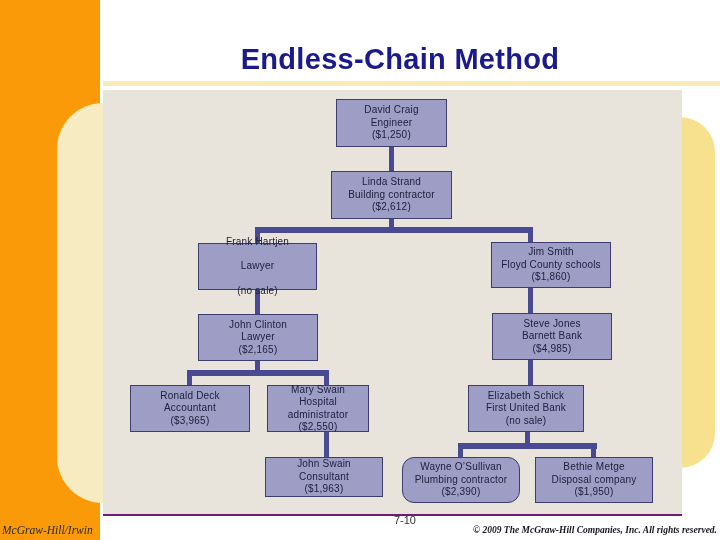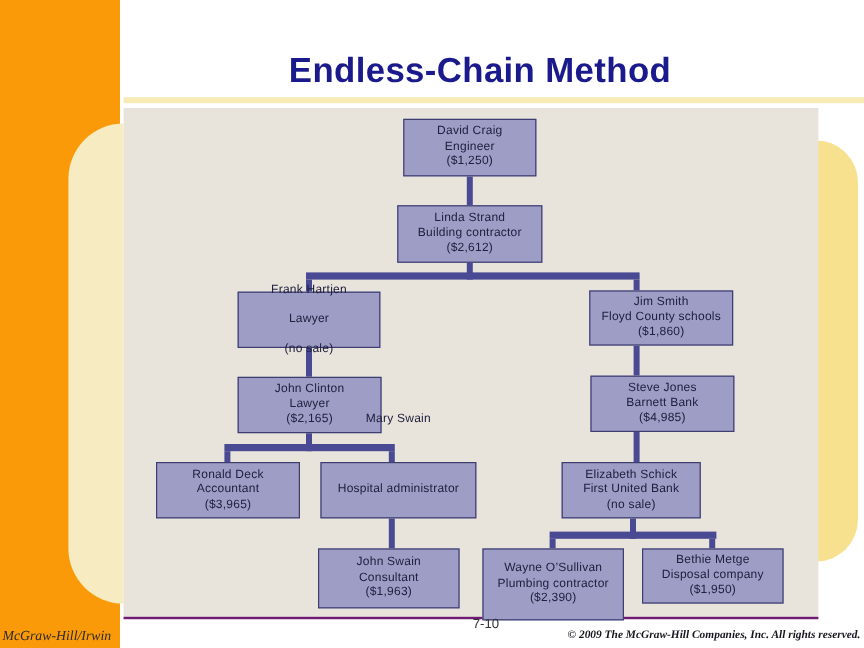--- a/index.html
+++ b/index.html
@@ -106,39 +106,39 @@
       <div>Barnett Bank</div>
       <div>($4,985)</div>
     </div>
 
     <div class="node" style="left:27px;top:295px;width:120px;height:47px;">
       <div>Ronald Deck</div>
       <div>Accountant</div>
       <div>($3,965)</div>
     </div>
 
-    <div class="node" style="left:164px;top:295px;width:130px;height:47px;gap:46px;">
+    <div class="node" style="left:164px;top:295px;width:102px;height:47px;">
       <div>Mary Swain</div>
       <div>Hospital administrator</div>
       <div>($2,550)</div>
     </div>
 
     <div class="node" style="left:365px;top:295px;width:116px;height:47px;">
       <div>Elizabeth Schick</div>
       <div>First United Bank</div>
       <div>(no sale)</div>
     </div>
 
-    <div class="node" style="left:162px;top:367px;width:118px;height:50px;">
+    <div class="node" style="left:162px;top:367px;width:118px;height:40px;">
       <div>John Swain</div>
       <div>Consultant</div>
       <div>($1,963)</div>
     </div>
 
-    <div class="node" style="left:299px;top:367px;width:118px;height:60px;">
+    <div class="node" style="left:299px;top:367px;width:118px;height:46px;border-radius:12px;">
       <div>Wayne O’Sullivan</div>
       <div>Plumbing contractor</div>
       <div>($2,390)</div>
     </div>
 
     <div class="node" style="left:432px;top:367px;width:118px;height:46px;">
       <div>Bethie Metge</div>
       <div>Disposal company</div>
       <div>($1,950)</div>
     </div>

